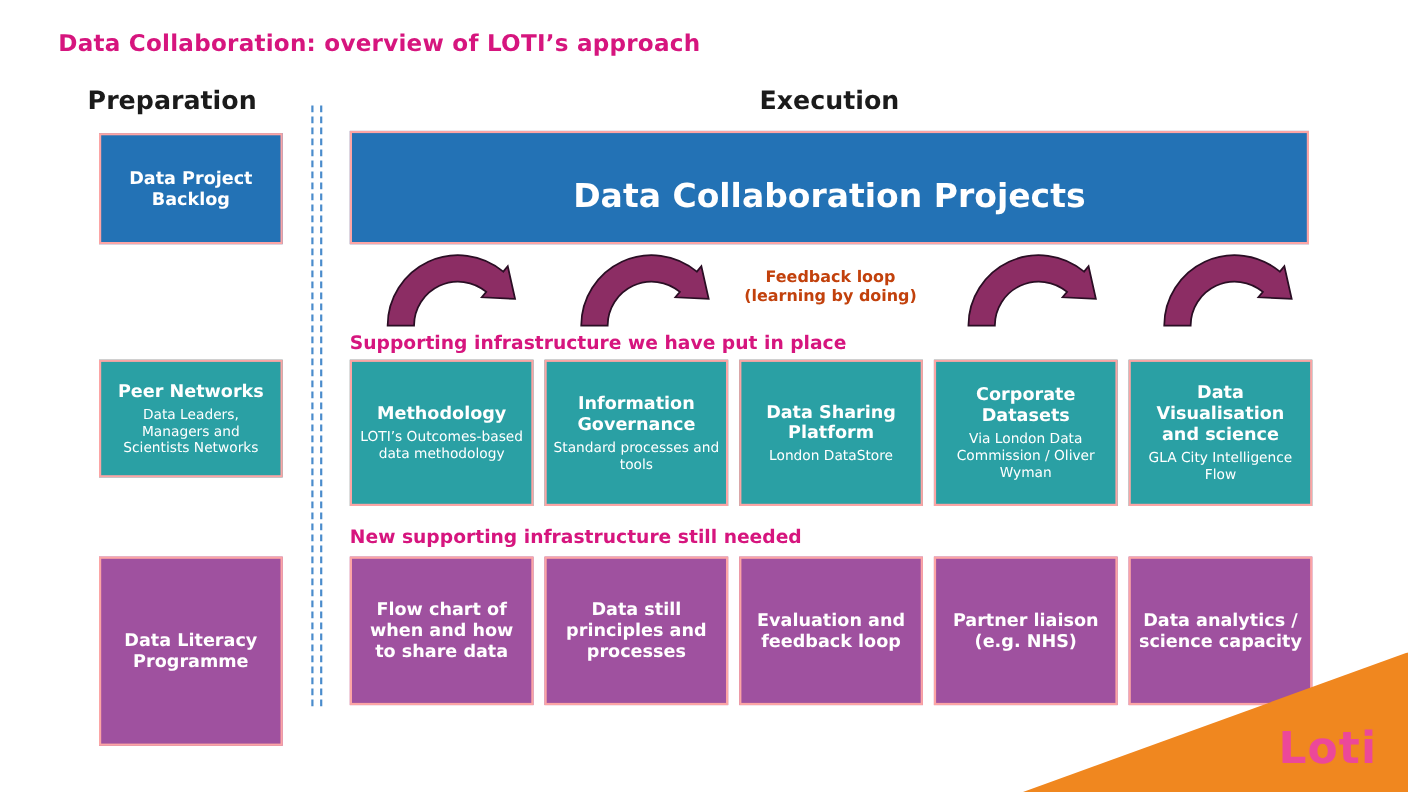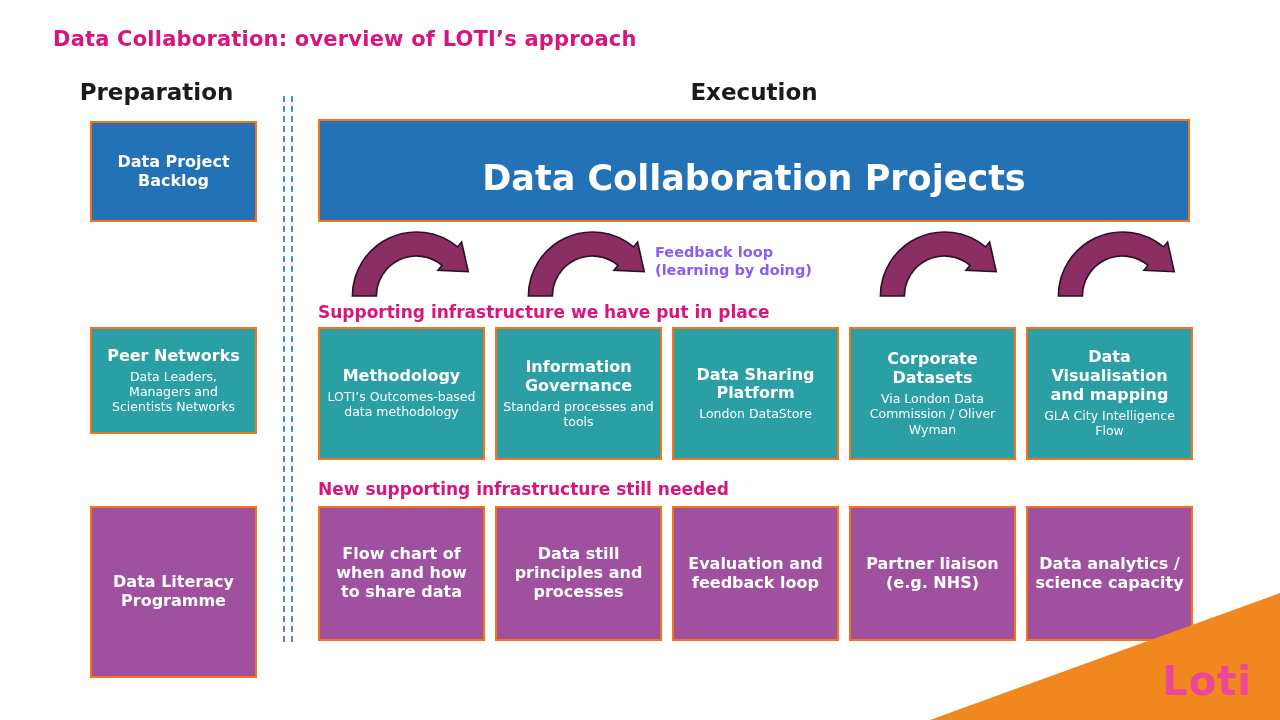--- a/index.html
+++ b/index.html
@@ -9,42 +9,42 @@
   .title{position:absolute;left:53px;top:27px;margin:0;font-size:21px;font-weight:bold;
          color:var(--magenta,#d6157e);letter-spacing:.2px;}
 
   .col-header{position:absolute;top:79px;font-size:23px;font-weight:bold;color:#1b1b1b;text-align:center;}
   .col-header.prep{left:73px;width:167px;}
   .col-header.exec{left:318px;width:872px;}
 
   .divider{position:absolute;left:283px;top:96px;height:546px;width:6px;
            border-left:2px dashed var(--divider,#4a8ccc);border-right:2px dashed var(--divider,#4a8ccc);}
 
-  .box{box-sizing:border-box;border:2px solid #f97316;color:#fff;display:flex;flex-direction:column;
+  .box{box-sizing:border-box;border:2px solid #fca5a5;color:#fff;display:flex;flex-direction:column;
        align-items:center;justify-content:center;text-align:center;padding:4px 6px;}
   .box .bt{font-weight:bold;font-size:16px;line-height:1.18;}
   .box .bs{font-size:12.5px;line-height:1.22;margin-top:3px;}
   .blue{background:var(--blue,#2372b5);}
   .teal{background:var(--teal,#2aa0a4);}
   .purple{background:var(--purple,#9f519f);}
 
   .prep-box{position:absolute;left:90px;width:167px;}
   .pb1{top:121px;height:101px;}
   .pb2{top:327px;height:107px;}
   .pb3{top:506px;height:172px;}
 
   .main-box{position:absolute;left:318px;top:119px;width:872px;height:103px;}
-  .main-box .bt{font-size:35px;margin-top:16px;}
+  .main-box .bt{font-size:30px;margin-top:16px;}
 
   .arrow{position:absolute;top:228px;width:172px;height:72px;}
   .arrow path{fill:var(--arrow,#8c2d64);stroke:#2a0e24;stroke-width:2;}
   .a1{left:324px;} .a2{left:500px;} .a3{left:852px;} .a4{left:1030px;}
 
-  .feedback{position:absolute;left:655px;top:243px;width:200px;text-align:left;
-            font-size:14.5px;font-weight:bold;color:#8b5cf6;line-height:1.25;}
+  .feedback{position:absolute;left:655px;top:243px;width:200px;text-align:center;
+            font-size:14.5px;font-weight:bold;color:#c2410c;line-height:1.25;}
 
   .row-heading{position:absolute;left:318px;width:872px;text-align:left;
                font-size:17px;font-weight:bold;color:var(--magenta,#d6157e);}
   .rh1{top:302px;} .rh2{top:479px;}
 
   .exec-row{position:absolute;left:318px;width:875px;display:flex;gap:10px;}
   .exec-row .box{flex:0 0 167px;}
   .row-teal{top:327px;height:133px;}
   .row-teal .box{height:133px;}
   .row-purple{top:506px;height:135px;}
@@ -114,21 +114,21 @@
     </div>
     <div class="box teal">
       <div class="bt">Data Sharing Platform</div>
       <div class="bs">London DataStore</div>
     </div>
     <div class="box teal">
       <div class="bt">Corporate Datasets</div>
       <div class="bs">Via London Data Commission / Oliver Wyman</div>
     </div>
     <div class="box teal">
-      <div class="bt">Data Visualisation and mapping</div>
+      <div class="bt">Data Visualisation and science</div>
       <div class="bs">GLA City Intelligence Flow</div>
     </div>
   </div>
 
   <div class="row-heading rh2">New supporting infrastructure still needed</div>
 
   <div class="exec-row row-purple">
     <div class="box purple">
       <div class="bt">Flow chart of when and how to share data</div>
     </div>

